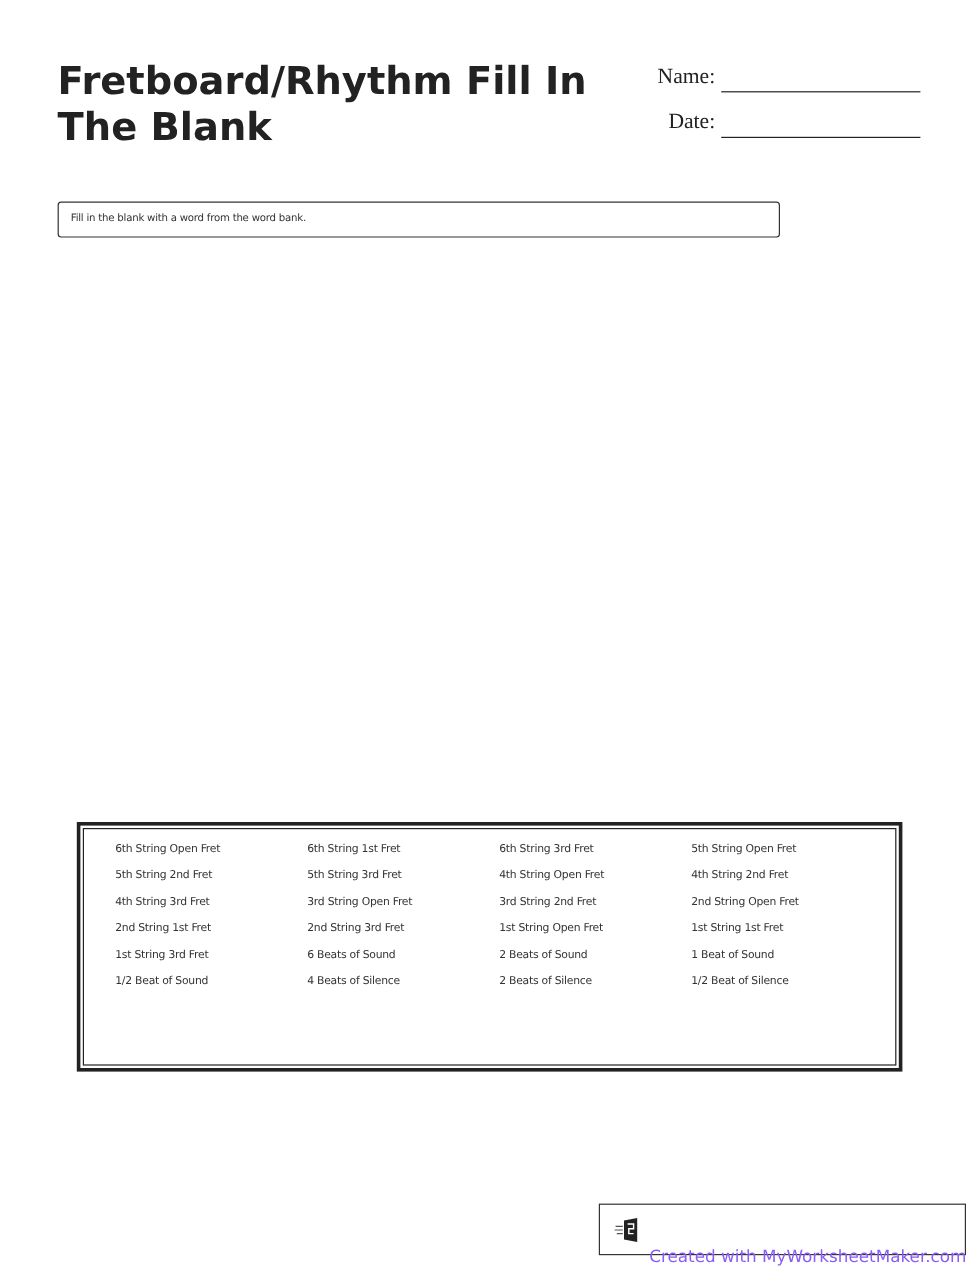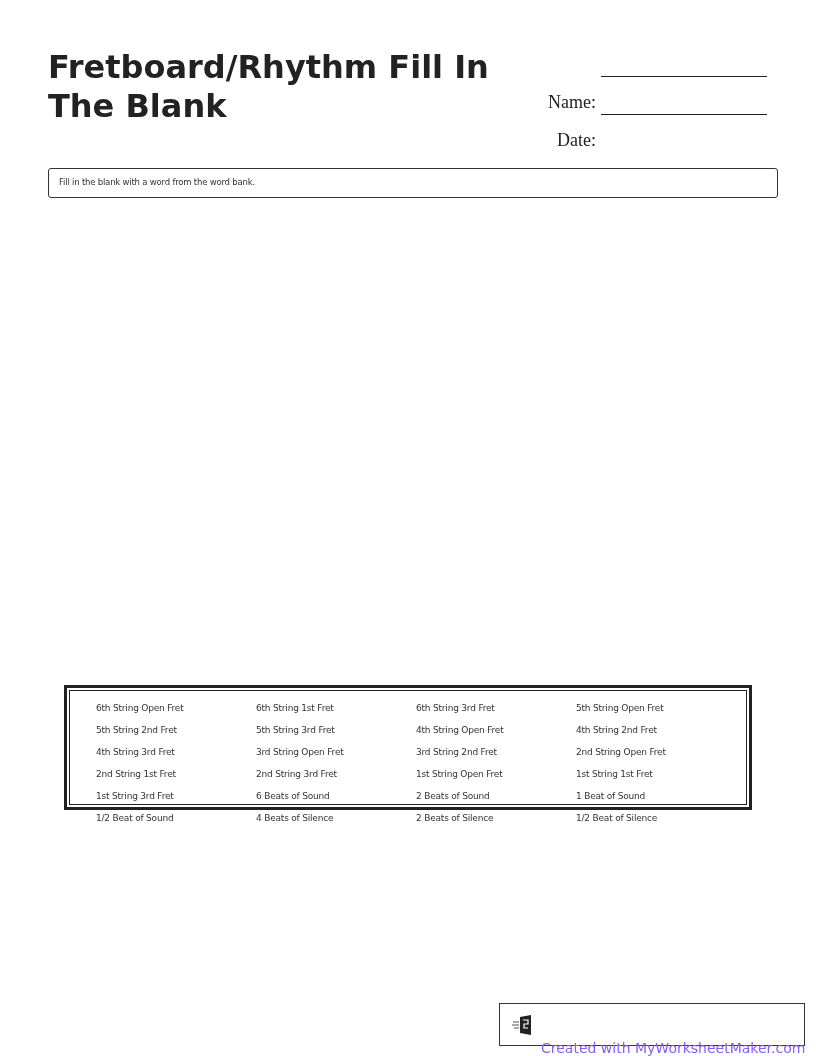--- a/index.html
+++ b/index.html
@@ -1,23 +1,23 @@
 <!DOCTYPE html>
 <html><head>
   <meta charset="utf-8">
   <style>
     html, body { margin: 0; padding: 0; background: #ffffff; }
     body { width: 816px; height: 1056px; position: relative; overflow: hidden; font-family: "DejaVu Sans", sans-serif; color: #222; }
     .title { position: absolute; left: 48px; top: 48px; width: 470px; font-size: 32px; line-height: 39px; font-weight: bold; color: #222; margin: 0; }
     .field { position: absolute; font-family: "Liberation Serif", serif; font-size: 18px; color: #222; }
-    .field .lbl { position: absolute; right: 0; top: 0; white-space: nowrap; margin-top: 39px; }
+    .field .lbl { position: absolute; right: 0; top: 0; white-space: nowrap; }
     .field-line { position: absolute; height: 1px; background: #222; width: 166px; left: 601px; }
-    .instructions { position: absolute; left: 48px; top: 168px; width: 730px; height: 30px; border: 1.5px solid #333; border-radius: 3px; box-sizing: border-box; }
+    .instructions { position: absolute; left: 48px; top: 168px; width: 602px; height: 30px; border: 1.5px solid #333; border-radius: 3px; box-sizing: border-box; }
     .instructions span { position: absolute; left: 10px; top: 8px; font-size: 8.5px; color: #333; letter-spacing: -0.2px; }
-    .wordbank { position: absolute; left: 64px; top: 685px; width: 688px; height: 125px; border: 3px solid #222; box-sizing: border-box; }
+    .wordbank { position: absolute; left: 64px; top: 685px; width: 688px; height: 208px; border: 3px solid #222; box-sizing: border-box; }
     .wordbank-inner { position: absolute; left: 2px; top: 2px; right: 2px; bottom: 2px; border: 1px solid #222; }
     .wb-grid { position: absolute; left: 26px; top: 9px; display: grid; grid-template-columns: 160px 160px 160px 160px; grid-auto-rows: 22px; }
     .wb-item { font-size: 9px; color: #333; line-height: 16px; white-space: nowrap; letter-spacing: -0.2px; }
     .footer { position: absolute; left: 499px; top: 1003px; width: 306px; height: 43px; border: 1px solid #333; box-sizing: border-box; }
     .footer-icon { position: absolute; left: 12px; top: 11px; width: 22px; height: 20px; }
     .footer-text { position: absolute; left: 41px; top: 12px; font-size: 14px; color: #8b5cf6; white-space: nowrap; margin-top: 24px; }
   </style>
 </head>
 <body>
 

